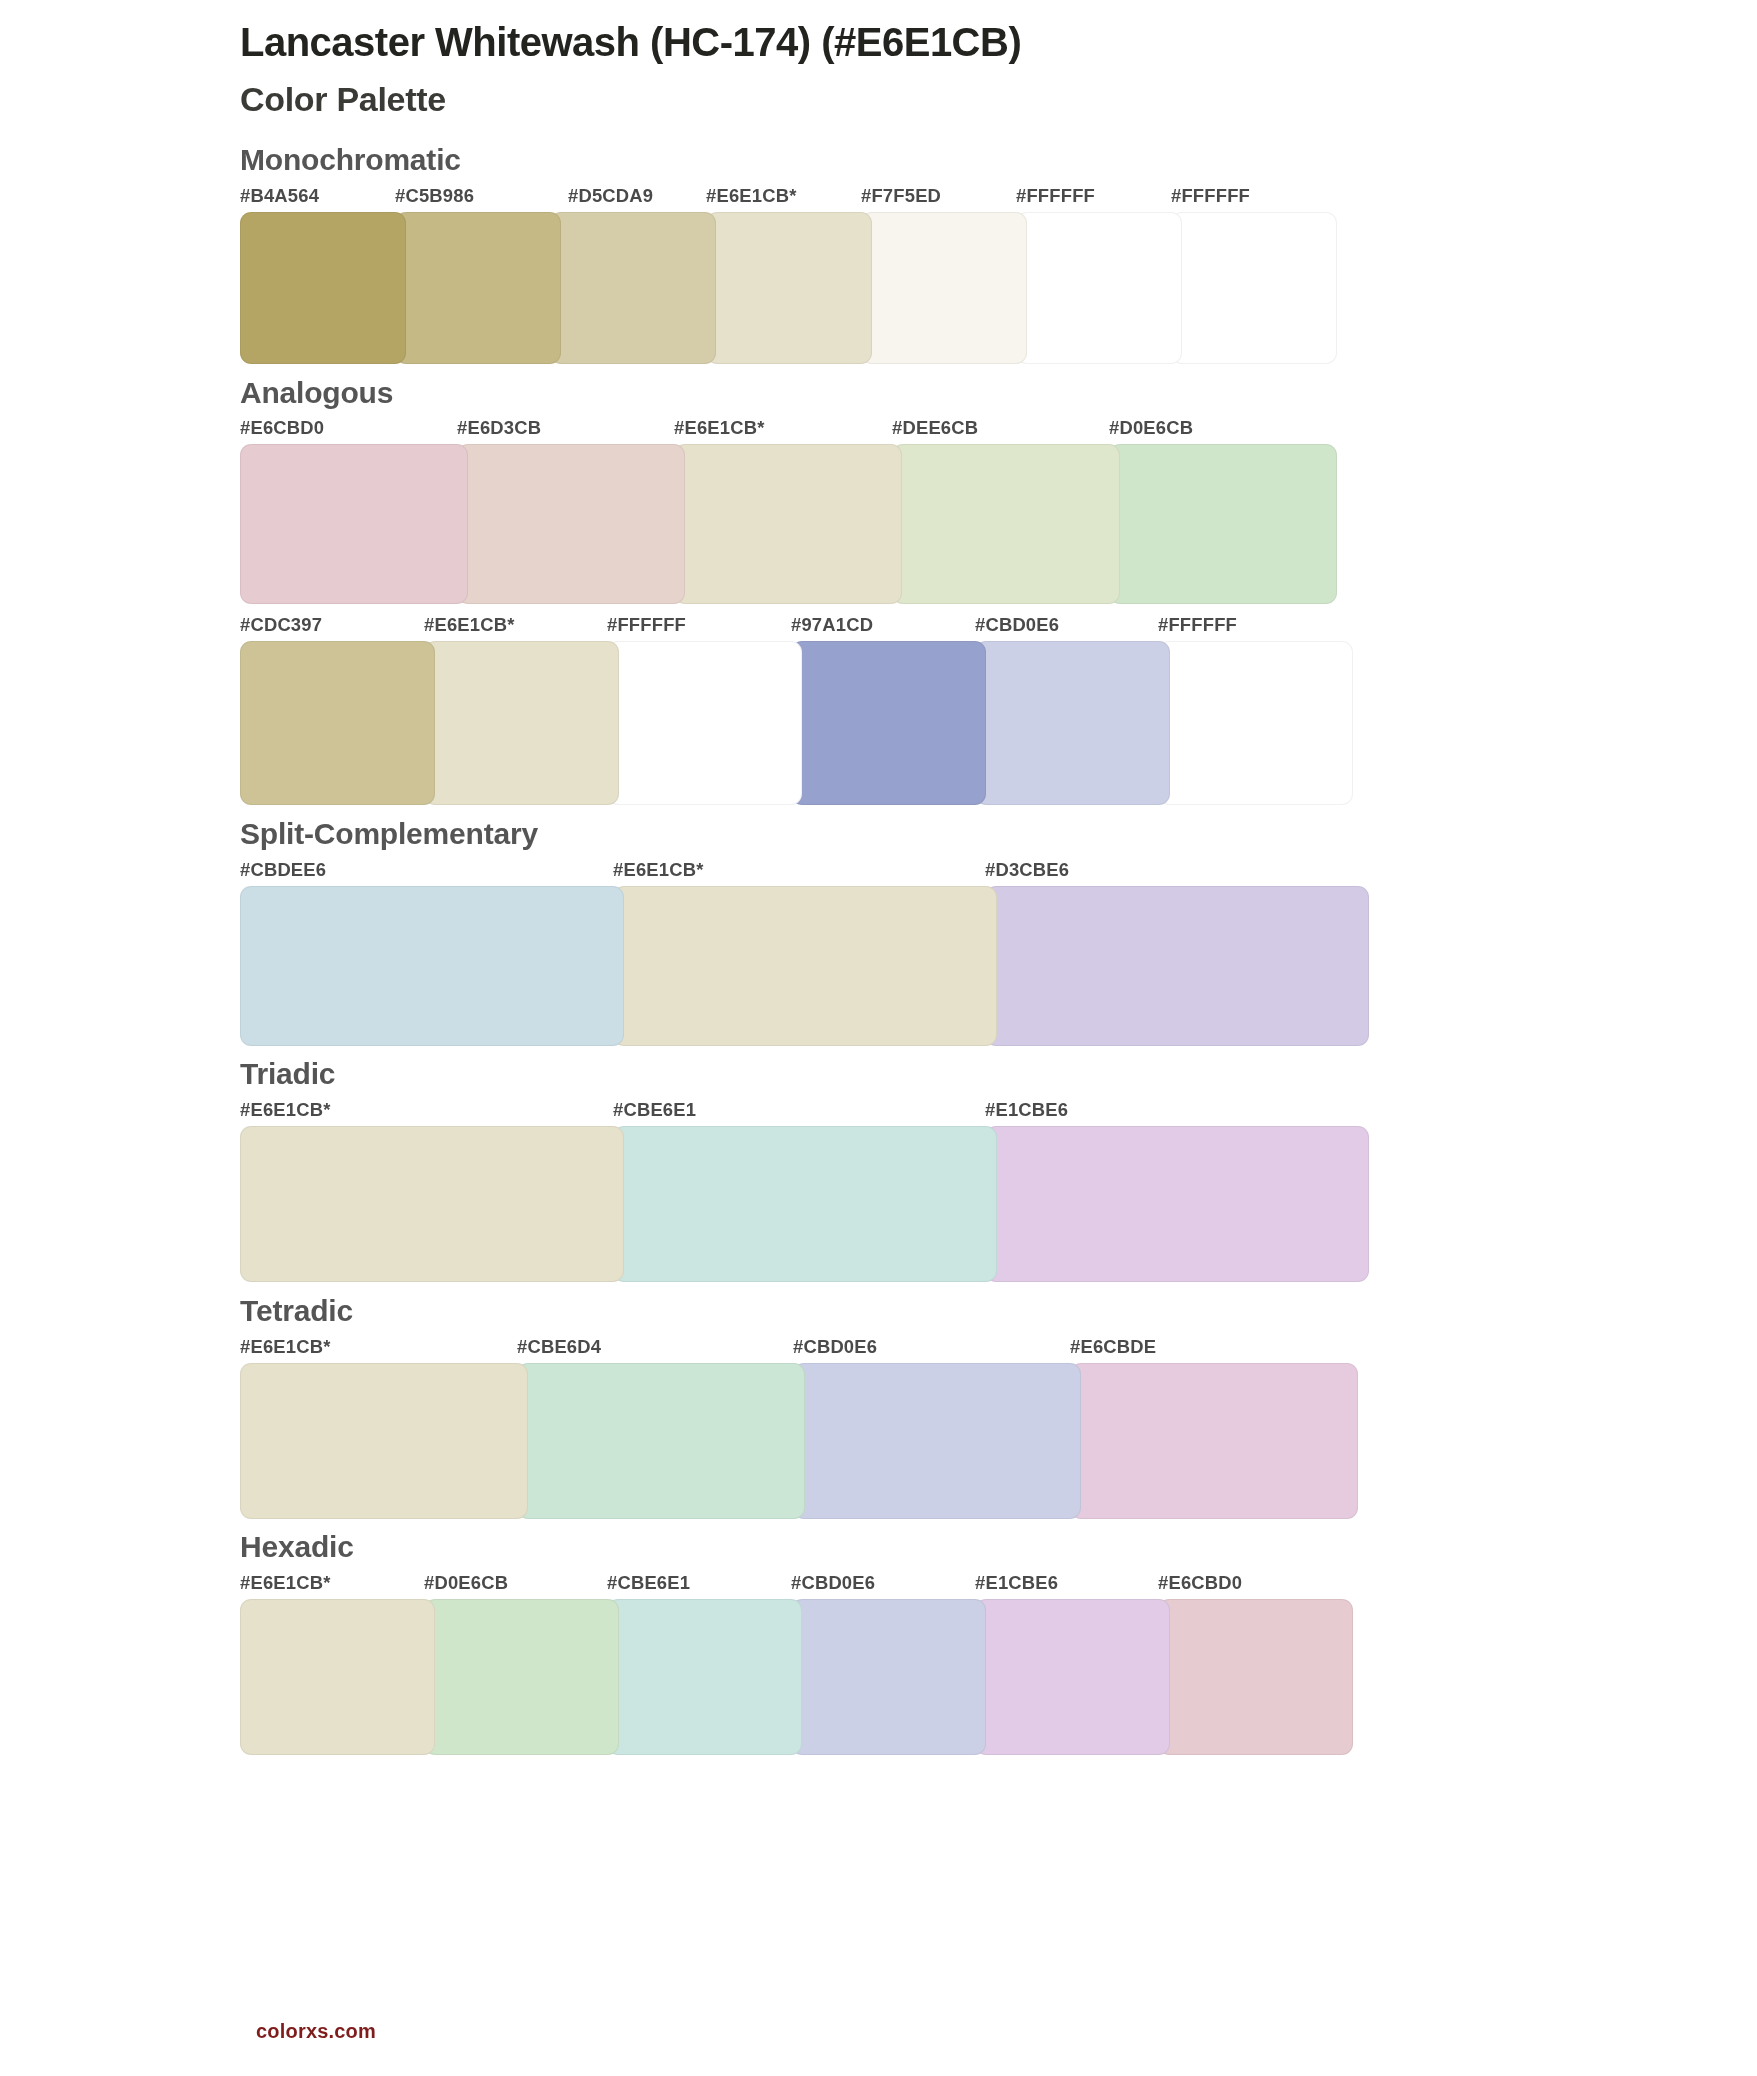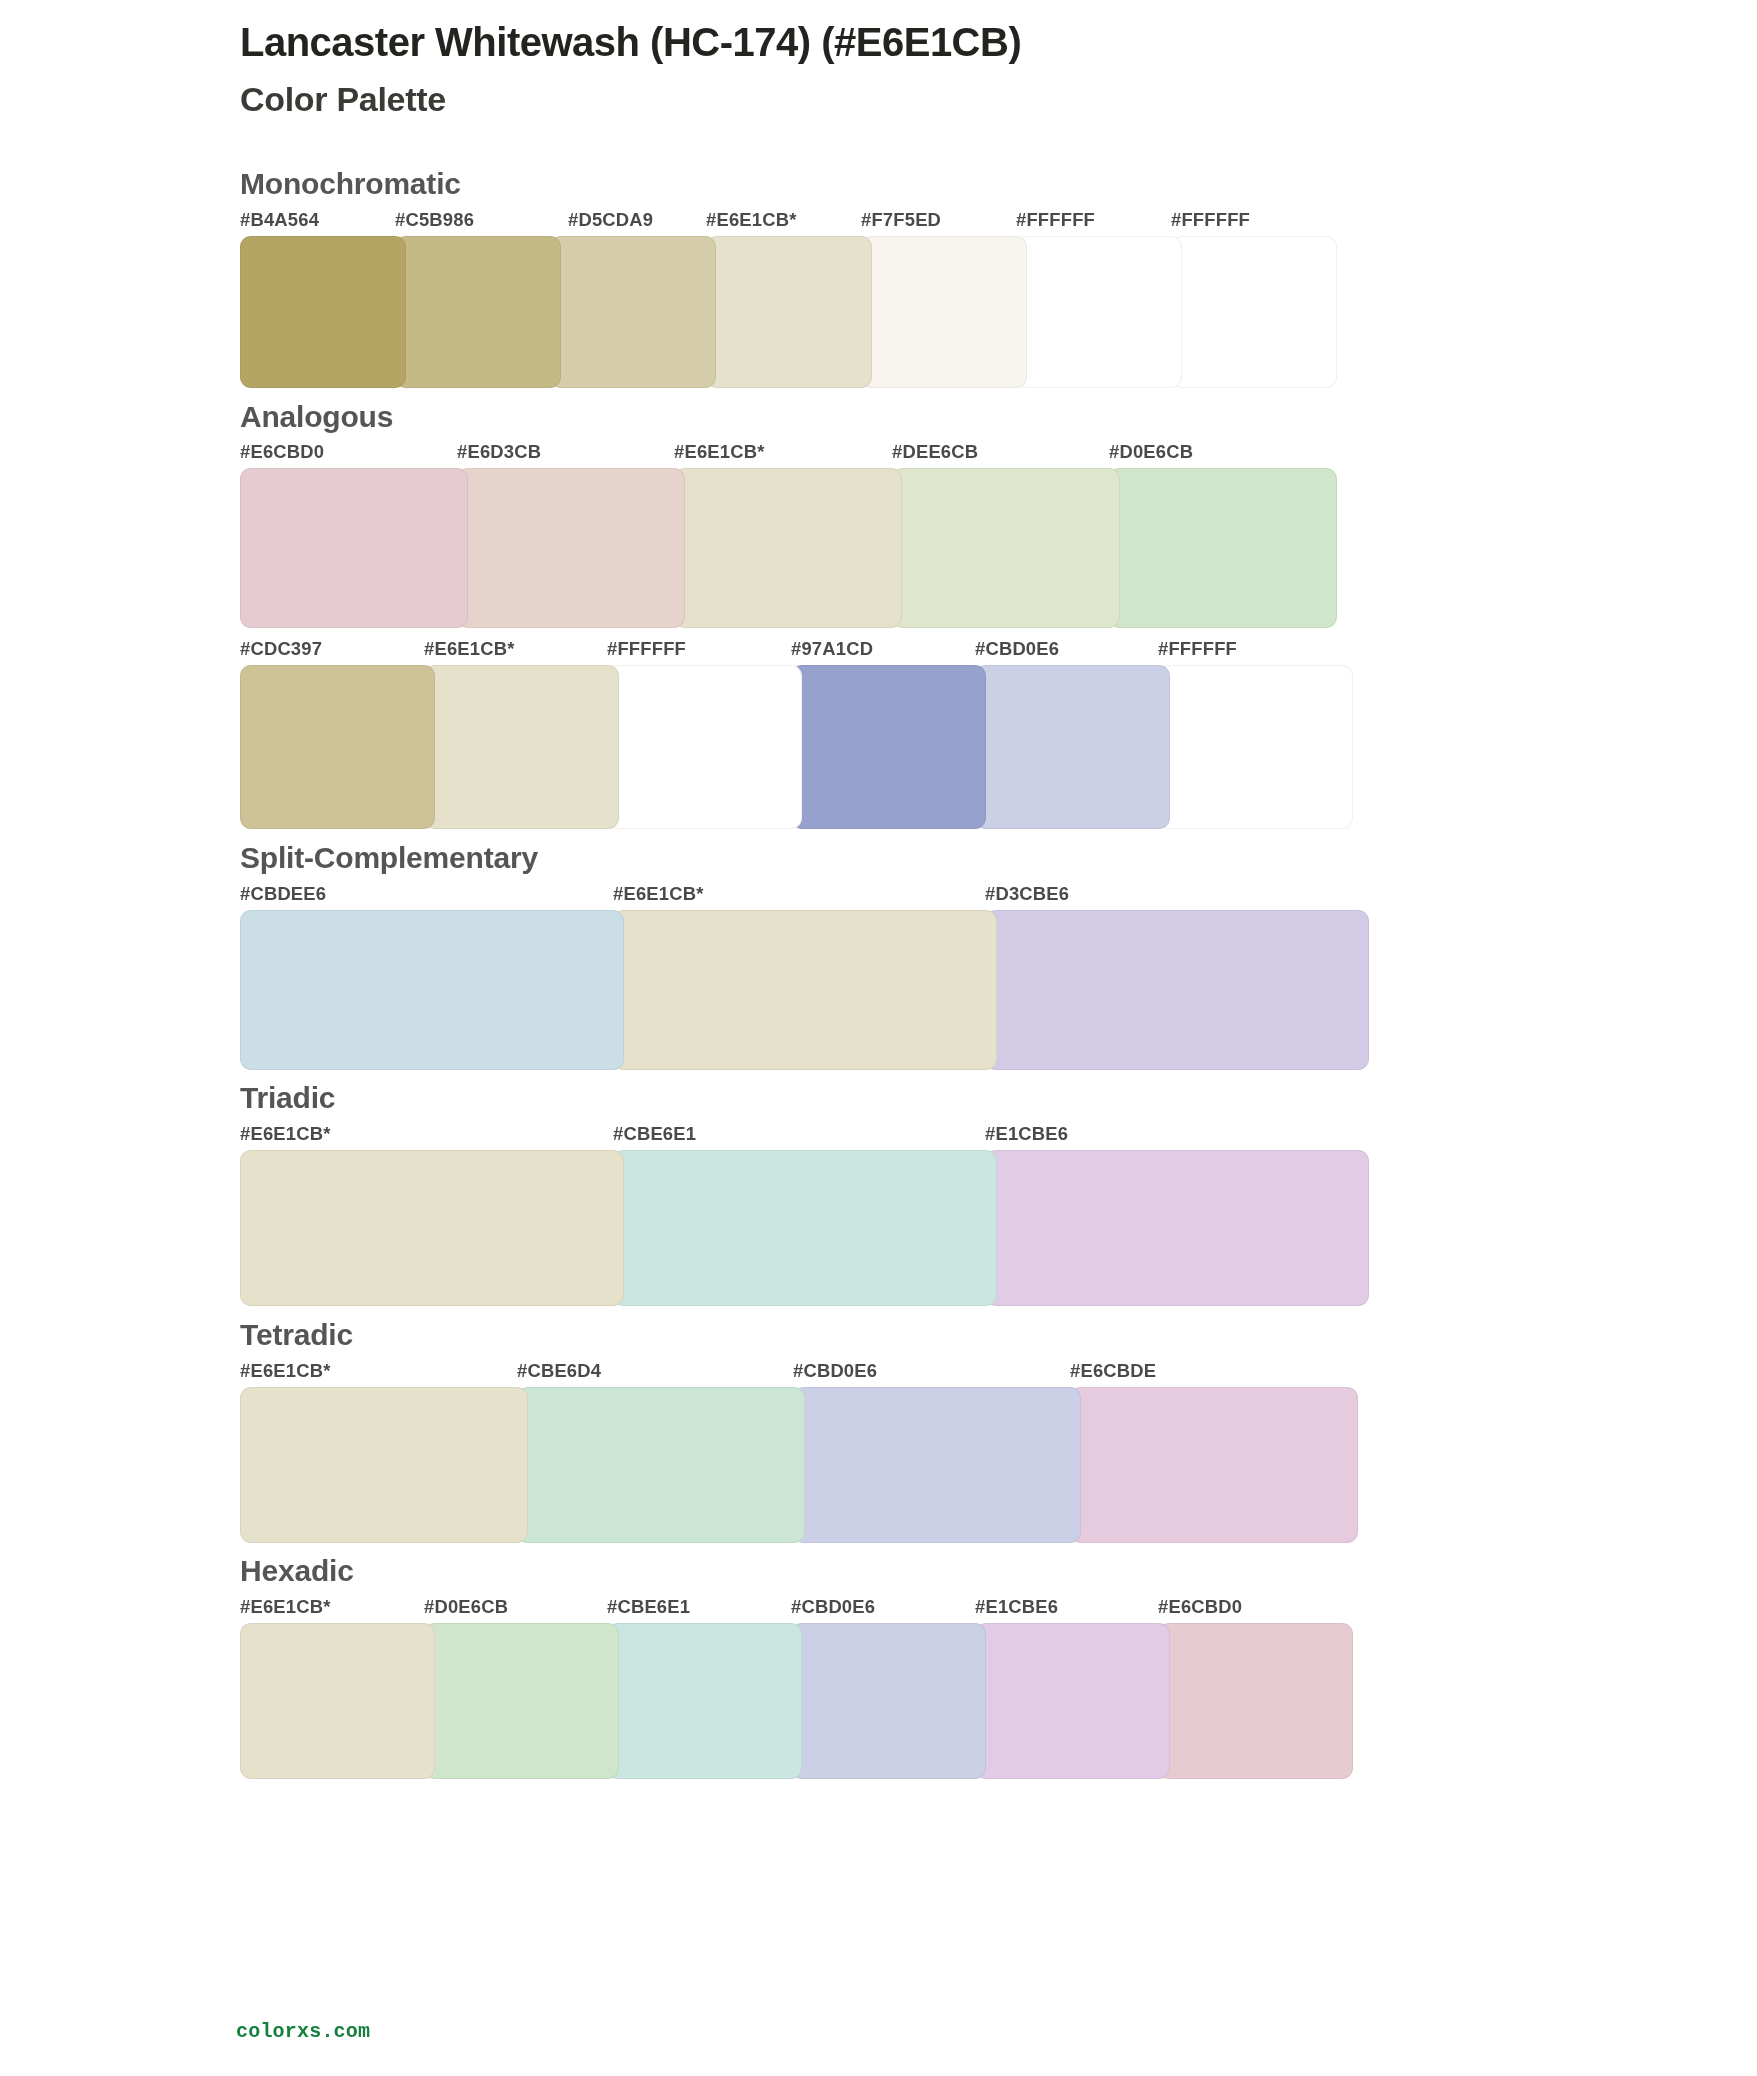--- a/index.html
+++ b/index.html
@@ -39,21 +39,21 @@
     font-size: 34px;
     font-weight: bold;
     letter-spacing: -0.3px;
     color: #3a3a36;
     margin: 12.8px 0 0 0;
     line-height: 1.18;
   }
 
   
   .sections {
-    margin-top: 46px;
+    margin-top: 22px;
   }
   .section {
     position: relative;
     margin-bottom: 9.6px;
   }
   .section-title {
     font-size: 30px;
     font-weight: bold;
     color: #555555;
     letter-spacing: -0.2px;
@@ -100,27 +100,26 @@
   .section.triadic .swatch-row,
   .section.triadic .swatch { height: 156px; }
   .section.tetradic .swatch-row,
   .section.tetradic .swatch { height: 156px; }
   .section.hexadic .swatch-row,
   .section.hexadic .swatch { height: 156px; }
 
   
   .footer {
     position: absolute;
-    left: 236px;
+    left: 256px;
     bottom: 34px;
     font-size: 20px;
     font-weight: bold;
-    color: #15803d;
+    color: #7f1d1d;
     letter-spacing: 0.2px;
-    font-family: Liberation Mono, monospace;
   }
 </style>
 </head>
 <body>
 
 <div class="page">
 
   <div class="header">
     <h1 class="title">Lancaster Whitewash (HC-174) (#E6E1CB)</h1>
     <h2 class="subtitle">Color Palette</h2>

